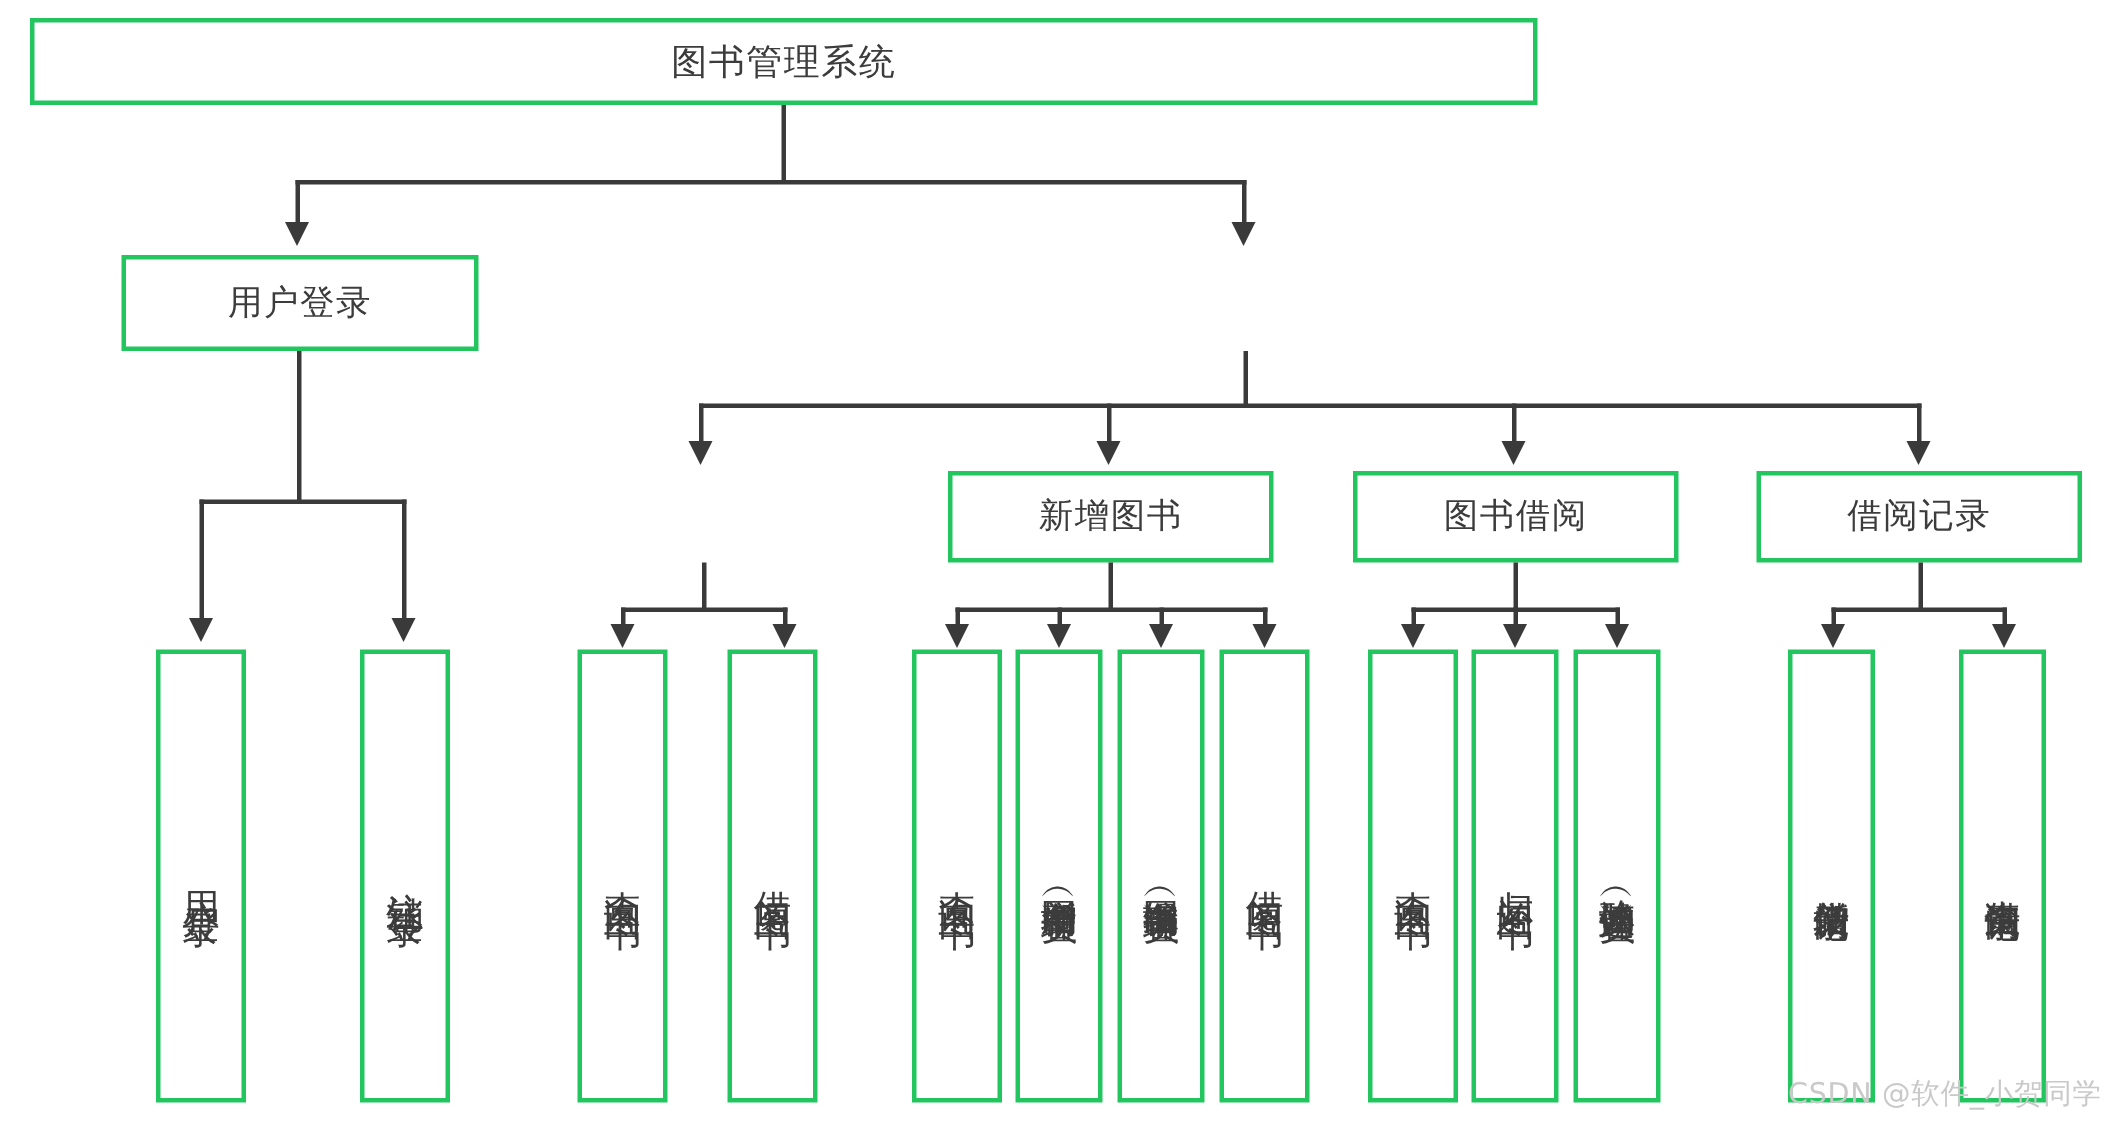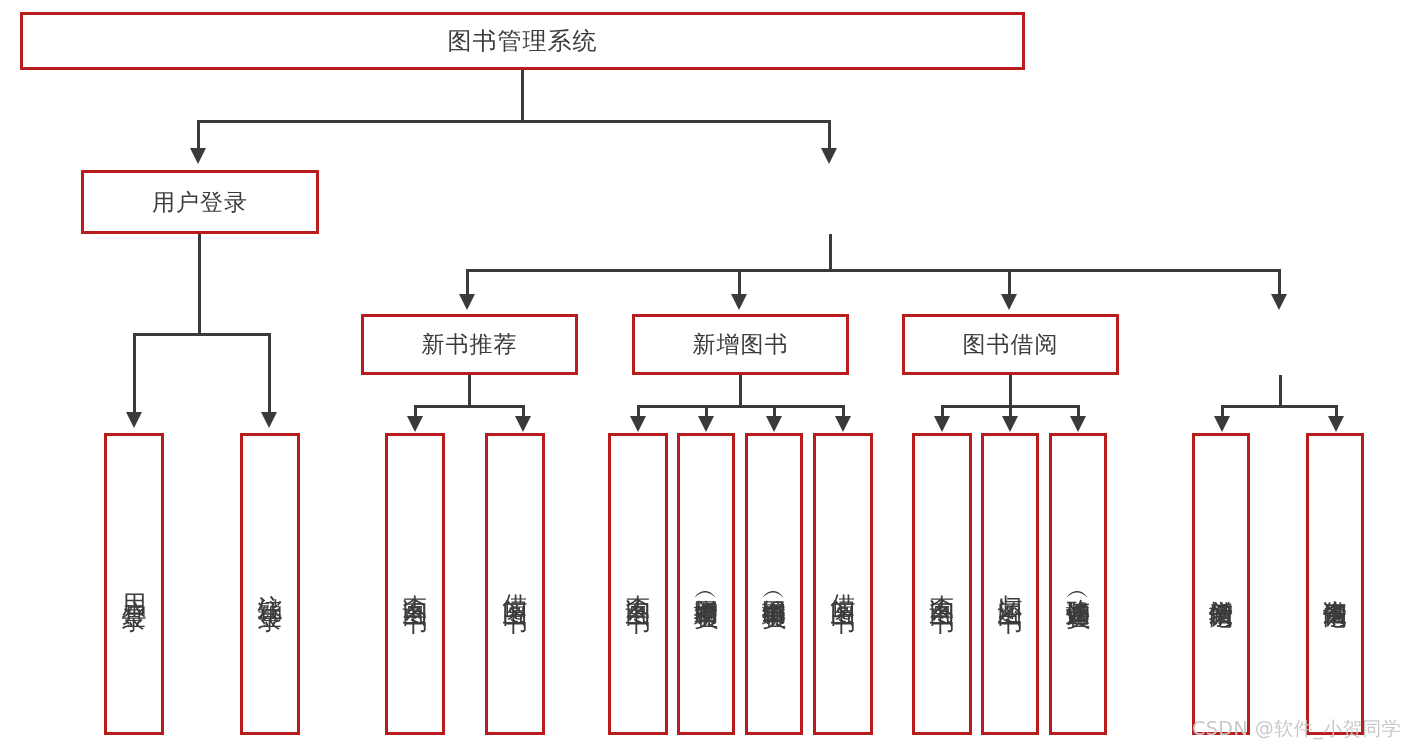--- a/index.html
+++ b/index.html
@@ -11,21 +11,21 @@
     position: relative;
     width: 1405px;
     height: 747px;
     background: #ffffff;
     font-family: "DejaVu Sans", "Liberation Sans", sans-serif;
     overflow: hidden;
   }
   .node {
     position: absolute;
     box-sizing: border-box;
-    border: 3px solid #b91c1c;
+    border: 3px solid #22c55e;
     background: #ffffff;
     display: flex;
     align-items: center;
     justify-content: center;
     color: #3c3c3c;
     line-height: 1.0;
   }
   .node .label {
     display: block;
     text-align: center;
@@ -113,28 +113,28 @@
   <div class="ln h" style="left:466px; top:269px; width:815px;"></div>
   <div class="ln v" style="left:466px; top:269px; height:27px;"></div>
   <div class="arrow" style="left:459px; top:294px;"></div>
   <div class="ln v" style="left:738px; top:269px; height:27px;"></div>
   <div class="arrow" style="left:731px; top:294px;"></div>
   <div class="ln v" style="left:1008px; top:269px; height:27px;"></div>
   <div class="arrow" style="left:1001px; top:294px;"></div>
   <div class="ln v" style="left:1278px; top:269px; height:27px;"></div>
   <div class="arrow" style="left:1271px; top:294px;"></div>
 
-  <div class="node h" style="left:361px; top:314px; width:217px; height:61px;">
-    <span class="label">新书推荐</span>
-  </div>
   <div class="node h" style="left:632px; top:314px; width:217px; height:61px;">
     <span class="label">新增图书</span>
   </div>
   <div class="node h" style="left:902px; top:314px; width:217px; height:61px;">
     <span class="label">图书借阅</span>
+  </div>
+  <div class="node h" style="left:1171px; top:314px; width:217px; height:61px;">
+    <span class="label">借阅记录</span>
   </div>
 
   <div class="ln v" style="left:468px; top:375px; height:33px;"></div>
   <div class="ln h" style="left:414px; top:405px; width:111px;"></div>
   <div class="ln v" style="left:414px; top:405px; height:13px;"></div>
   <div class="arrow" style="left:407px; top:416px;"></div>
   <div class="ln v" style="left:522px; top:405px; height:13px;"></div>
   <div class="arrow" style="left:515px; top:416px;"></div>
 
   <div class="ln v" style="left:739px; top:375px; height:33px;"></div>

